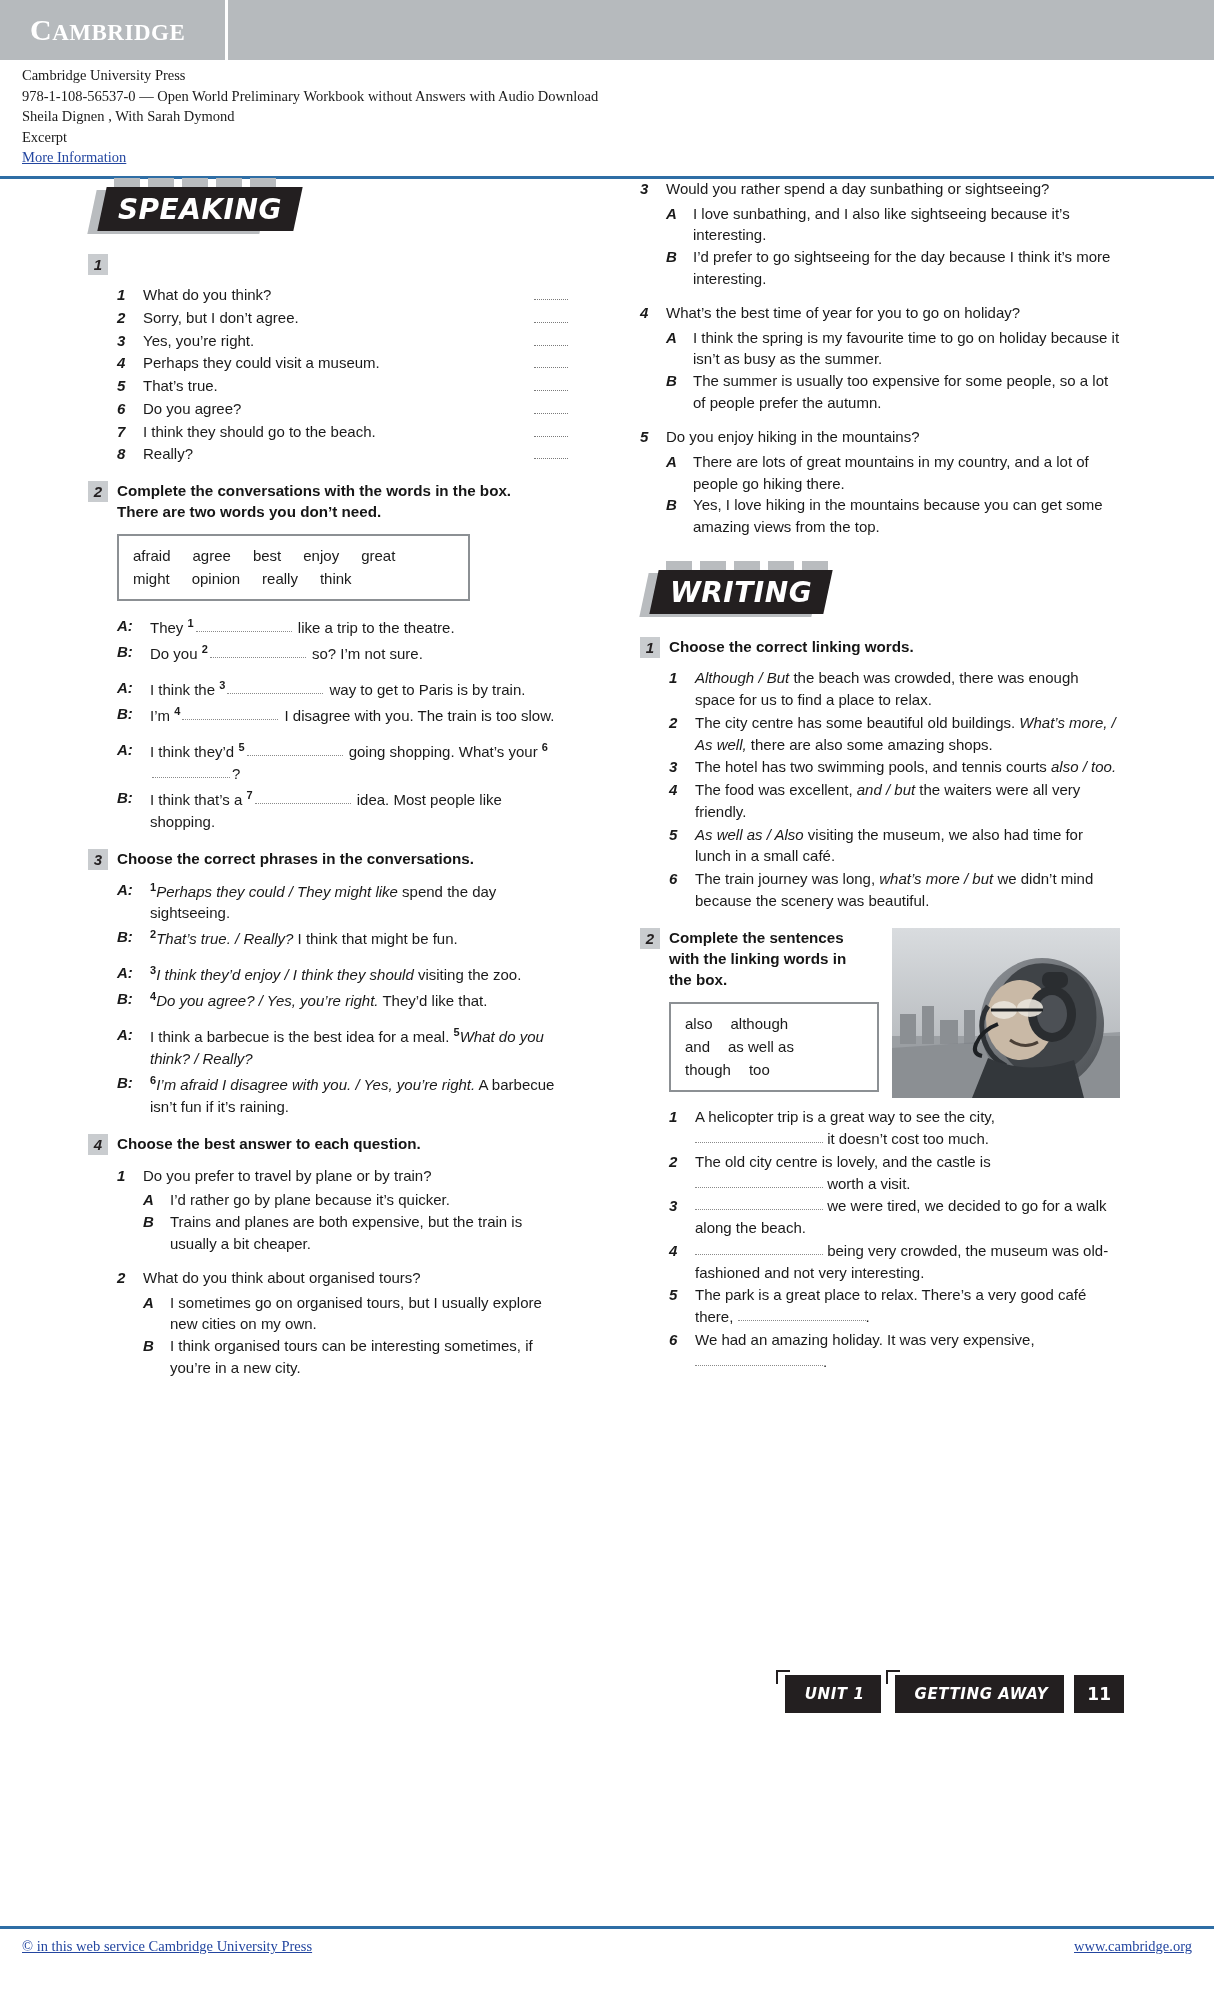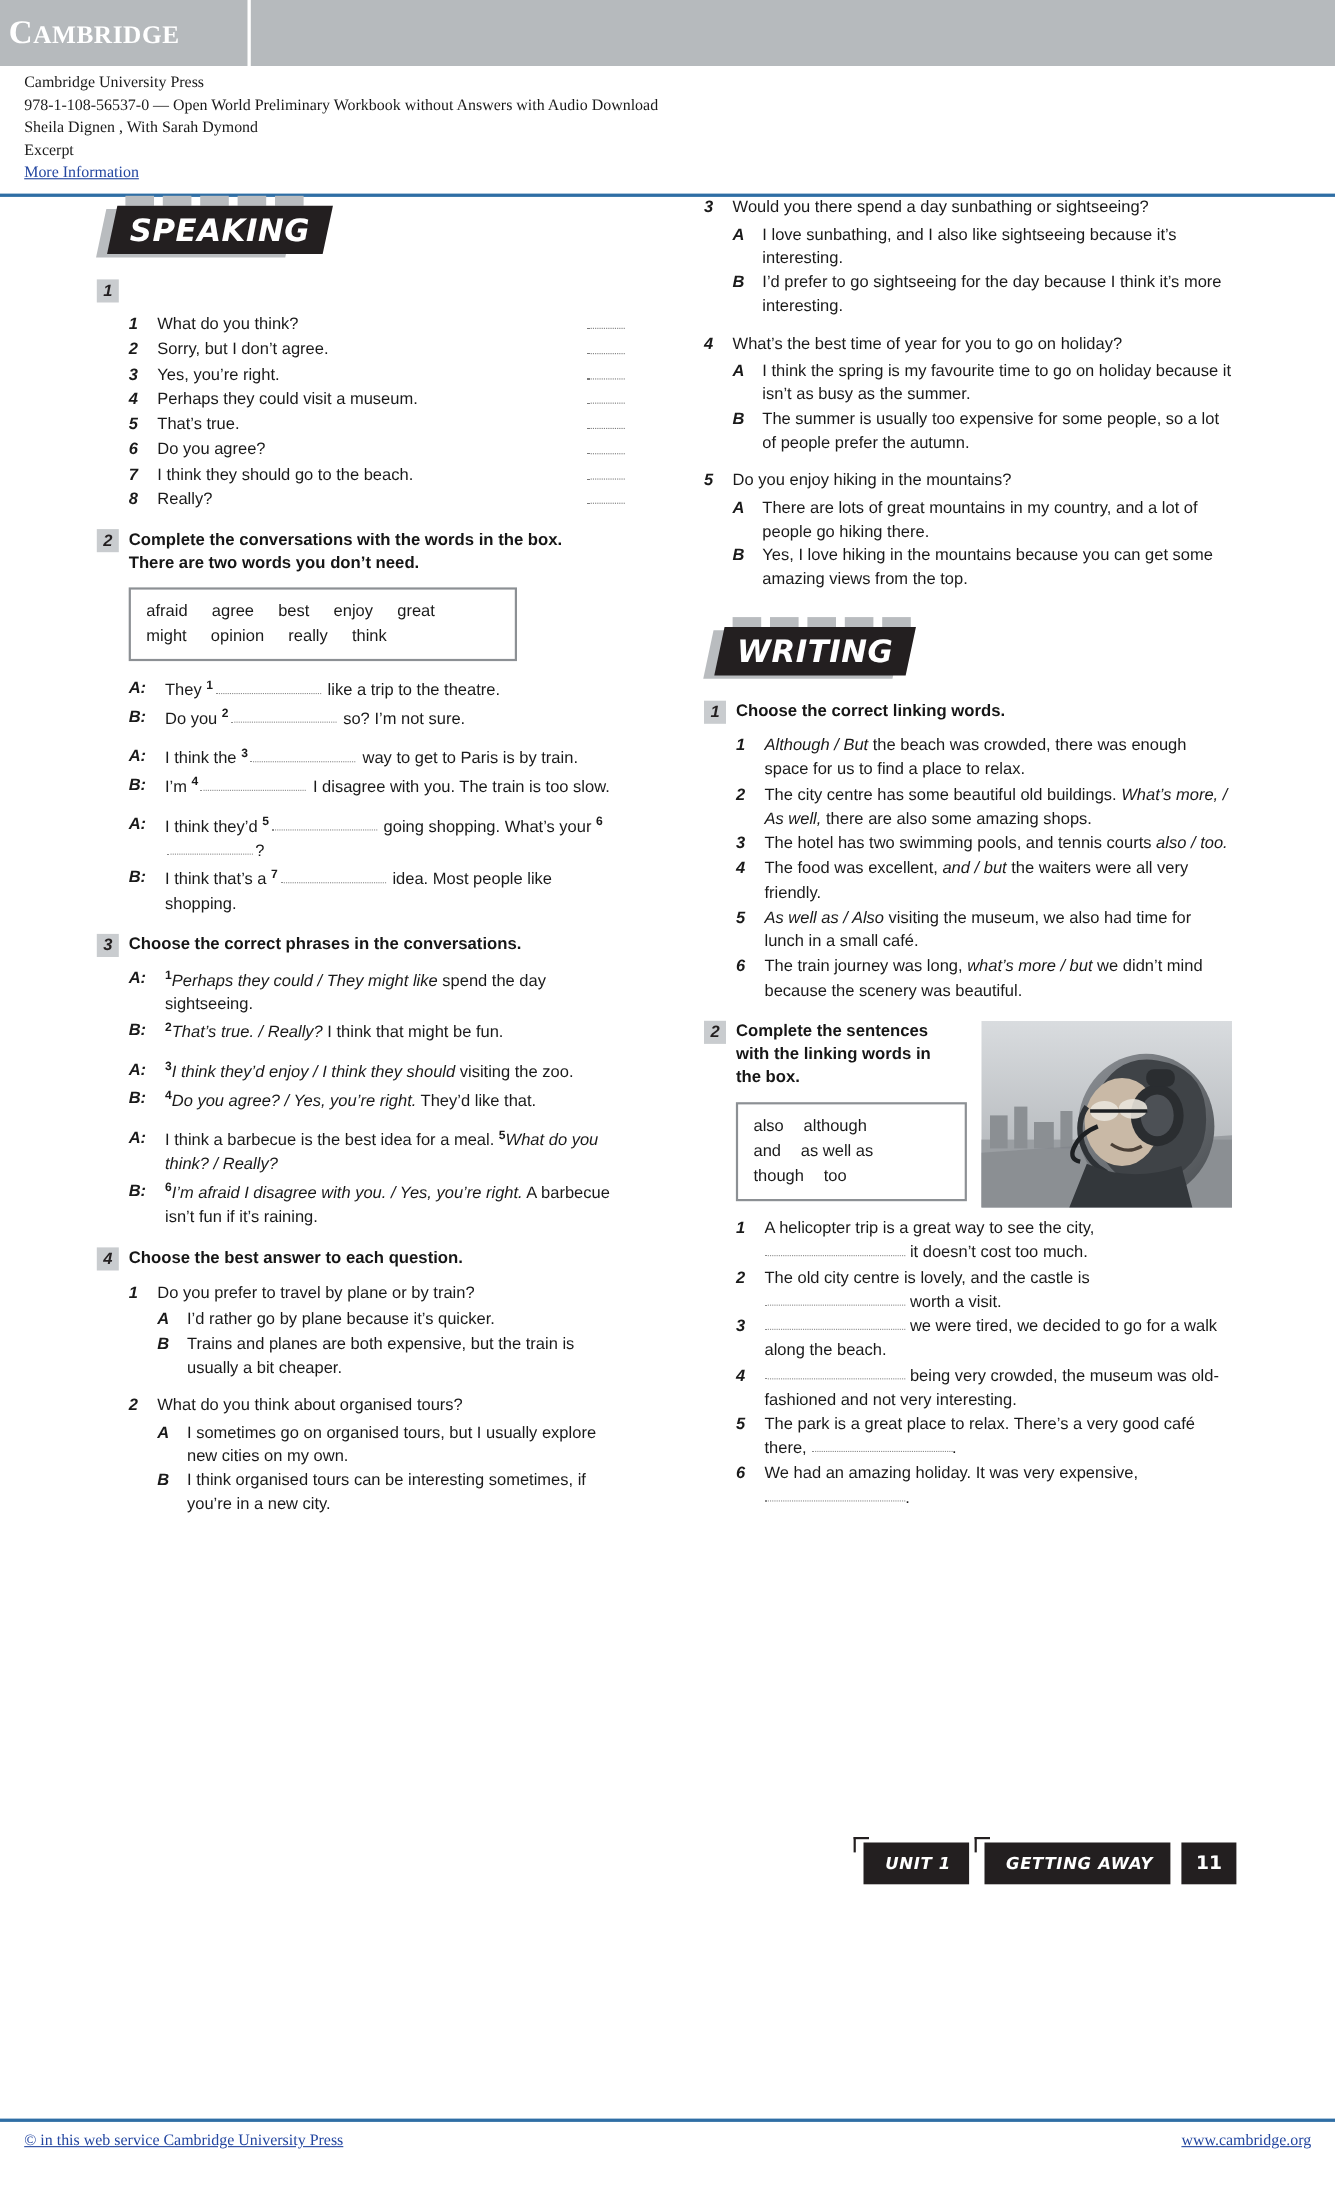--- a/index.html
+++ b/index.html
@@ -10,21 +10,21 @@
     font-family:"Liberation Sans", sans-serif;
     position:relative;
     overflow:hidden;
   }
 
   
   .cup-band { width:100%; height:60px; background:#b6babd; position:relative; }
   .cup-logo-box { position:absolute; left:0; top:0; width:228px; height:60px;
     background:#b6babd; border-right:3px solid #ffffff; display:flex; align-items:center; }
   .cup-logo { color:#ffffff; font-family:"Liberation Serif", serif; font-weight:bold;
-    font-size:30px; letter-spacing:.5px; padding-left:8px;text-align:right; }
+    font-size:30px; letter-spacing:.5px; padding-left:30px;text-align:right; }
   .cup-logo .sm { font-size:23px; }
 
   .cup-meta { padding:5px 0 0 22px; font-family:Liberation Serif, serif;
     font-size:14.5px; color:#1a1a1a; line-height:1.42; }
   .cup-meta a { color:#2346a0; text-decoration:underline; }
   .cup-rule { width:100%; height:3px; background:#2f6ea5; margin-top:8px; }
 
   
   .page { position:absolute; left:0; top:178px; width:1214px; height:1700px; }
   .cols { position:relative; width:1214px; }
@@ -329,21 +329,21 @@
     </div>
 
   </div>
 
   <div class="col-right">
 
     <div class="items" id="sp4-q-right" style="margin:0">
           <div class="q">
     <div class="item">
       <span class="item-n">3</span>
-      <span class="item-t">Would you there spend a day sunbathing or sightseeing?</span>
+      <span class="item-t">Would you rather spend a day sunbathing or sightseeing?</span>
     </div>
     <div class="qa">
       <div class="ln">
         <span class="lt">A</span>
         <span class="lv">I love sunbathing, and I also like sightseeing because it’s interesting.</span>
               </div>
       <div class="ln">
         <span class="lt">B</span>
         <span class="lv">I’d prefer to go sightseeing for the day because I think it’s more interesting.</span>
               </div>

